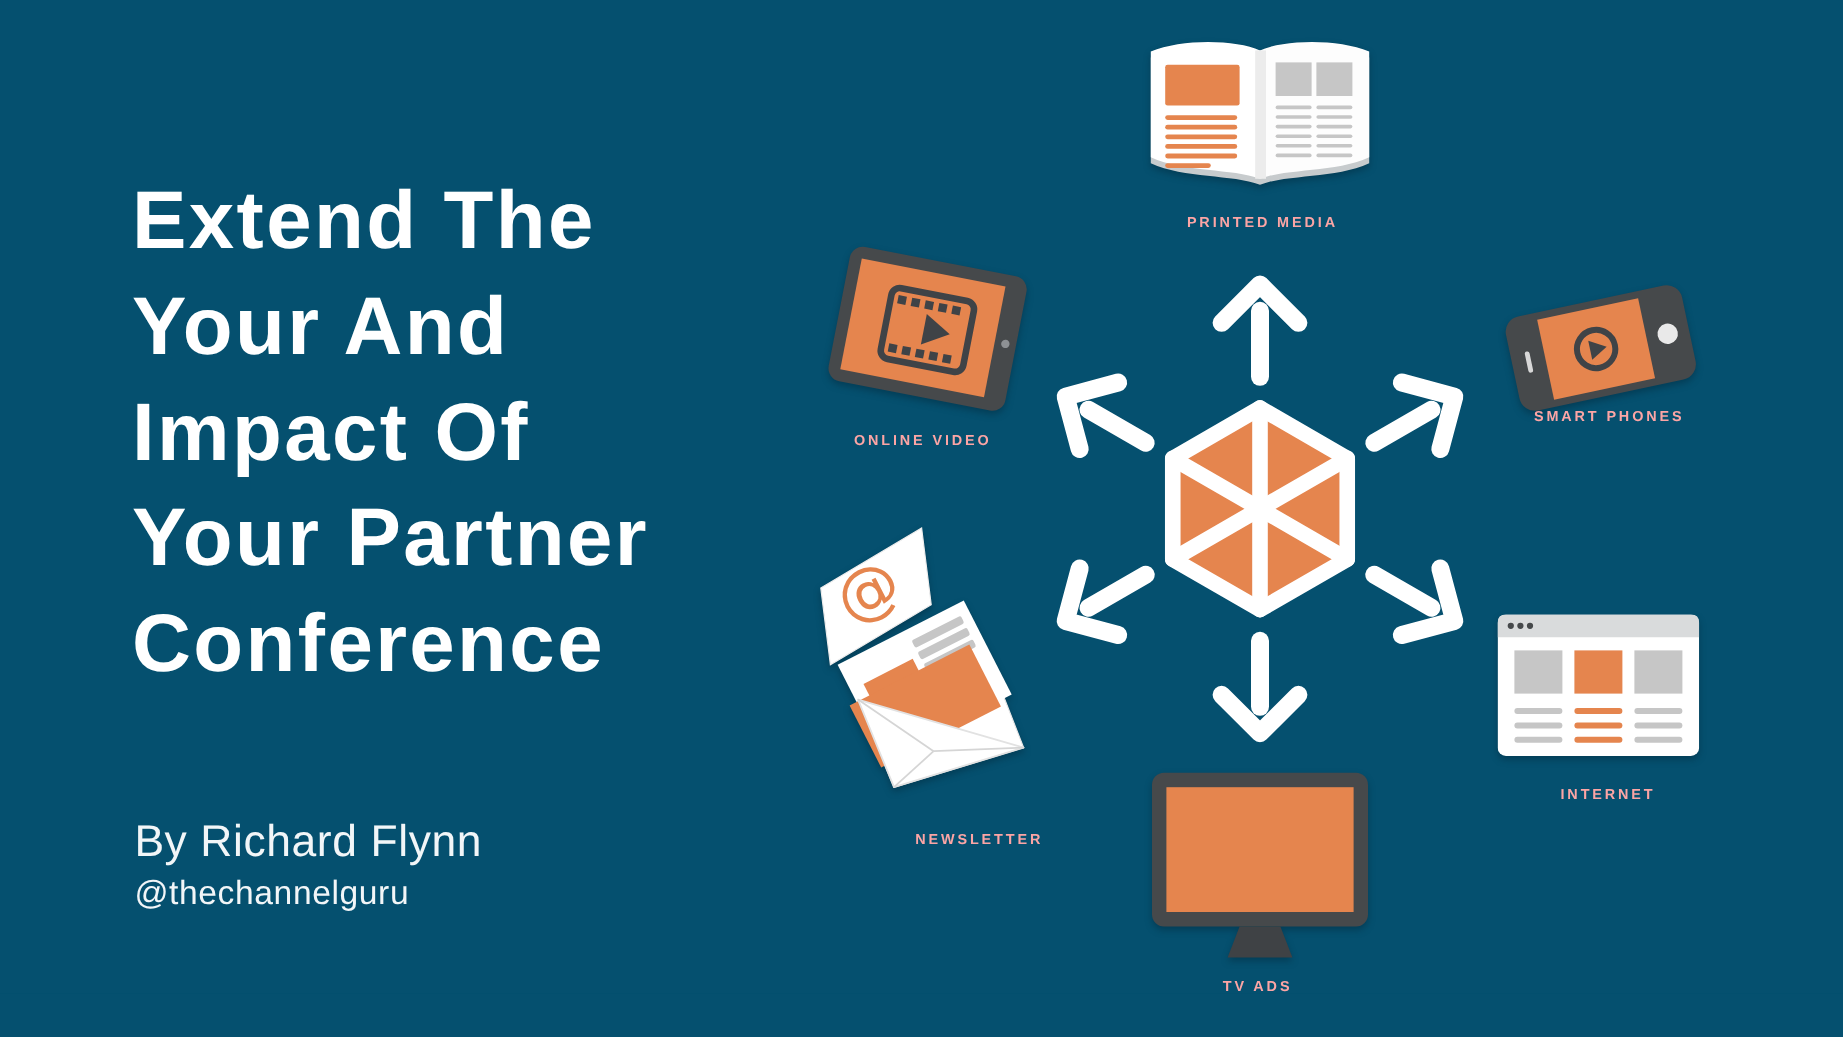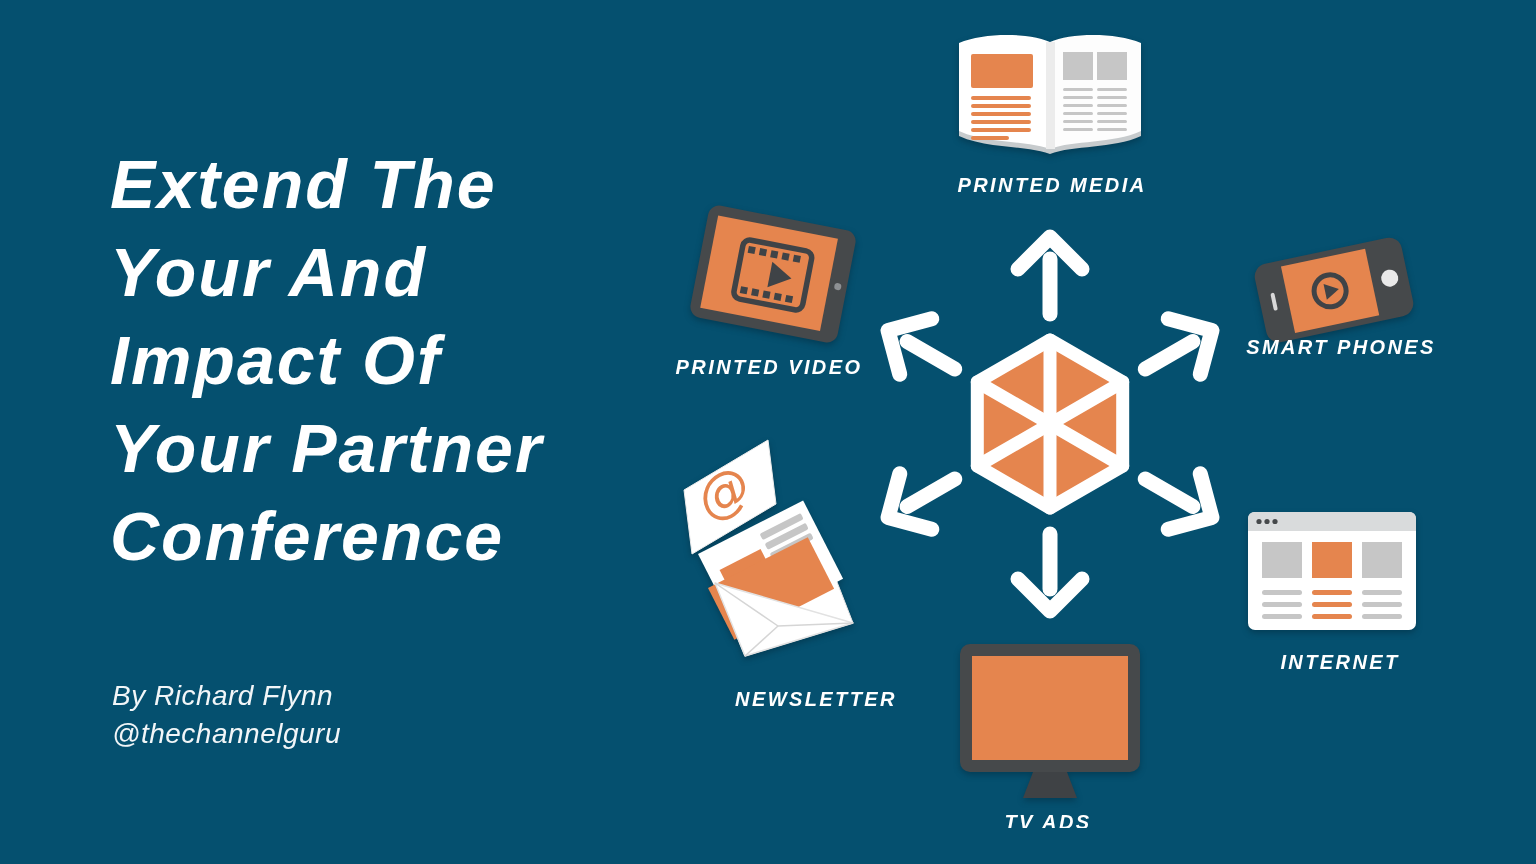--- a/index.html
+++ b/index.html
@@ -1,34 +1,33 @@
 <!DOCTYPE html>
 <html><head>
 <meta charset="utf-8">
 <style>
   html,body{margin:0;padding:0;background:#05506F;}
   .slide{
     position:relative;width:1536px;height:828px;overflow:hidden;
     background:#05506F;
     font-family:"Liberation Sans",sans-serif;
-    font-style:italic;
   }
   .title-block{position:absolute;left:110px;top:140px;color:#FFFFFF;}
   .title-line{
     font-size:68px;font-weight:800;line-height:88px;letter-spacing:2px;
     white-space:nowrap;
   }
   .byline-block{position:absolute;left:112px;top:680px;color:#F2F6F8;}
-  .byline{font-size:28px;font-weight:400;letter-spacing:0.5px;}
+  .byline{font-size:37px;font-weight:400;letter-spacing:0.5px;text-align:right;}
   .handle{font-size:28px;font-weight:400;margin-top:6px;letter-spacing:0.5px;}
   .icon{position:absolute;filter:drop-shadow(0 3px 3px rgba(1,26,40,0.35));}
   .hub{position:absolute;left:860px;top:219px;}
   .channel-label{
     position:absolute;transform:translate(-50%,-50%);
-    color:#ffffff;font-size:20px;font-weight:bold;letter-spacing:2.4px;
+    color:#fca5a5;font-size:12px;font-weight:bold;letter-spacing:2.4px;
     white-space:nowrap;
   }
   .lbl-printed{left:1052px;top:185px;}
   .lbl-video{left:769px;top:367px;}
   .lbl-phones{left:1341px;top:347px;}
   .lbl-news{left:816px;top:699px;}
   .lbl-internet{left:1340px;top:662px;}
   .lbl-tv{left:1048px;top:822px;}
 </style>
 </head>
@@ -186,19 +185,19 @@
     </g>
   </svg>
 
   <svg class="icon" style="left:955px;top:640px" width="190" height="160" viewBox="0 0 190 160">
     <rect x="5" y="4" width="180" height="128" rx="10" fill="#46494B"></rect>
     <rect x="17" y="16" width="156" height="104" fill="#E5854E"></rect>
     <polygon points="78,132 112,132 122,158 68,158" fill="#3F4245"></polygon>
   </svg>
 
   <div class="channel-label lbl-printed">PRINTED MEDIA</div>
-  <div class="channel-label lbl-video">PRINTED VIDEO</div>
+  <div class="channel-label lbl-video">ONLINE VIDEO</div>
   <div class="channel-label lbl-phones">SMART PHONES</div>
   <div class="channel-label lbl-news">NEWSLETTER</div>
   <div class="channel-label lbl-internet">INTERNET</div>
   <div class="channel-label lbl-tv">TV ADS</div>
 
 </div>
 
 </body></html>

